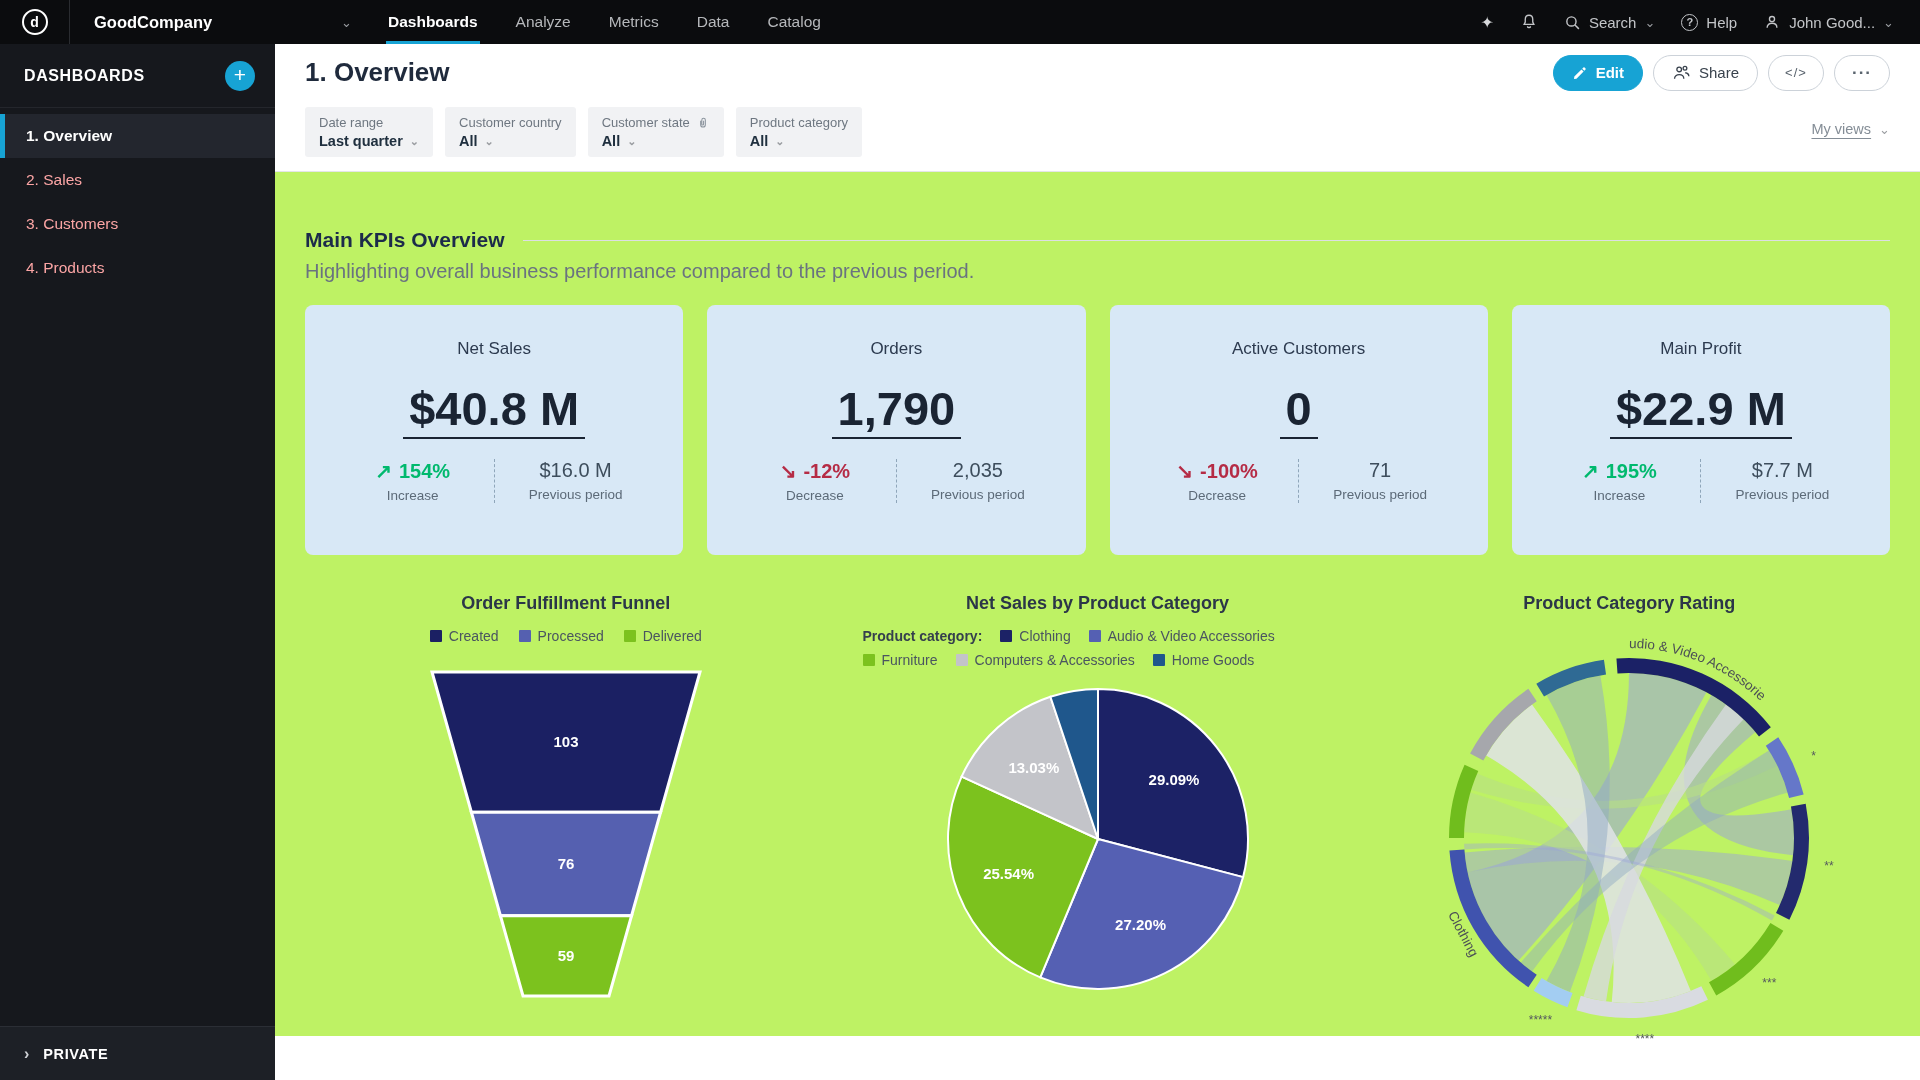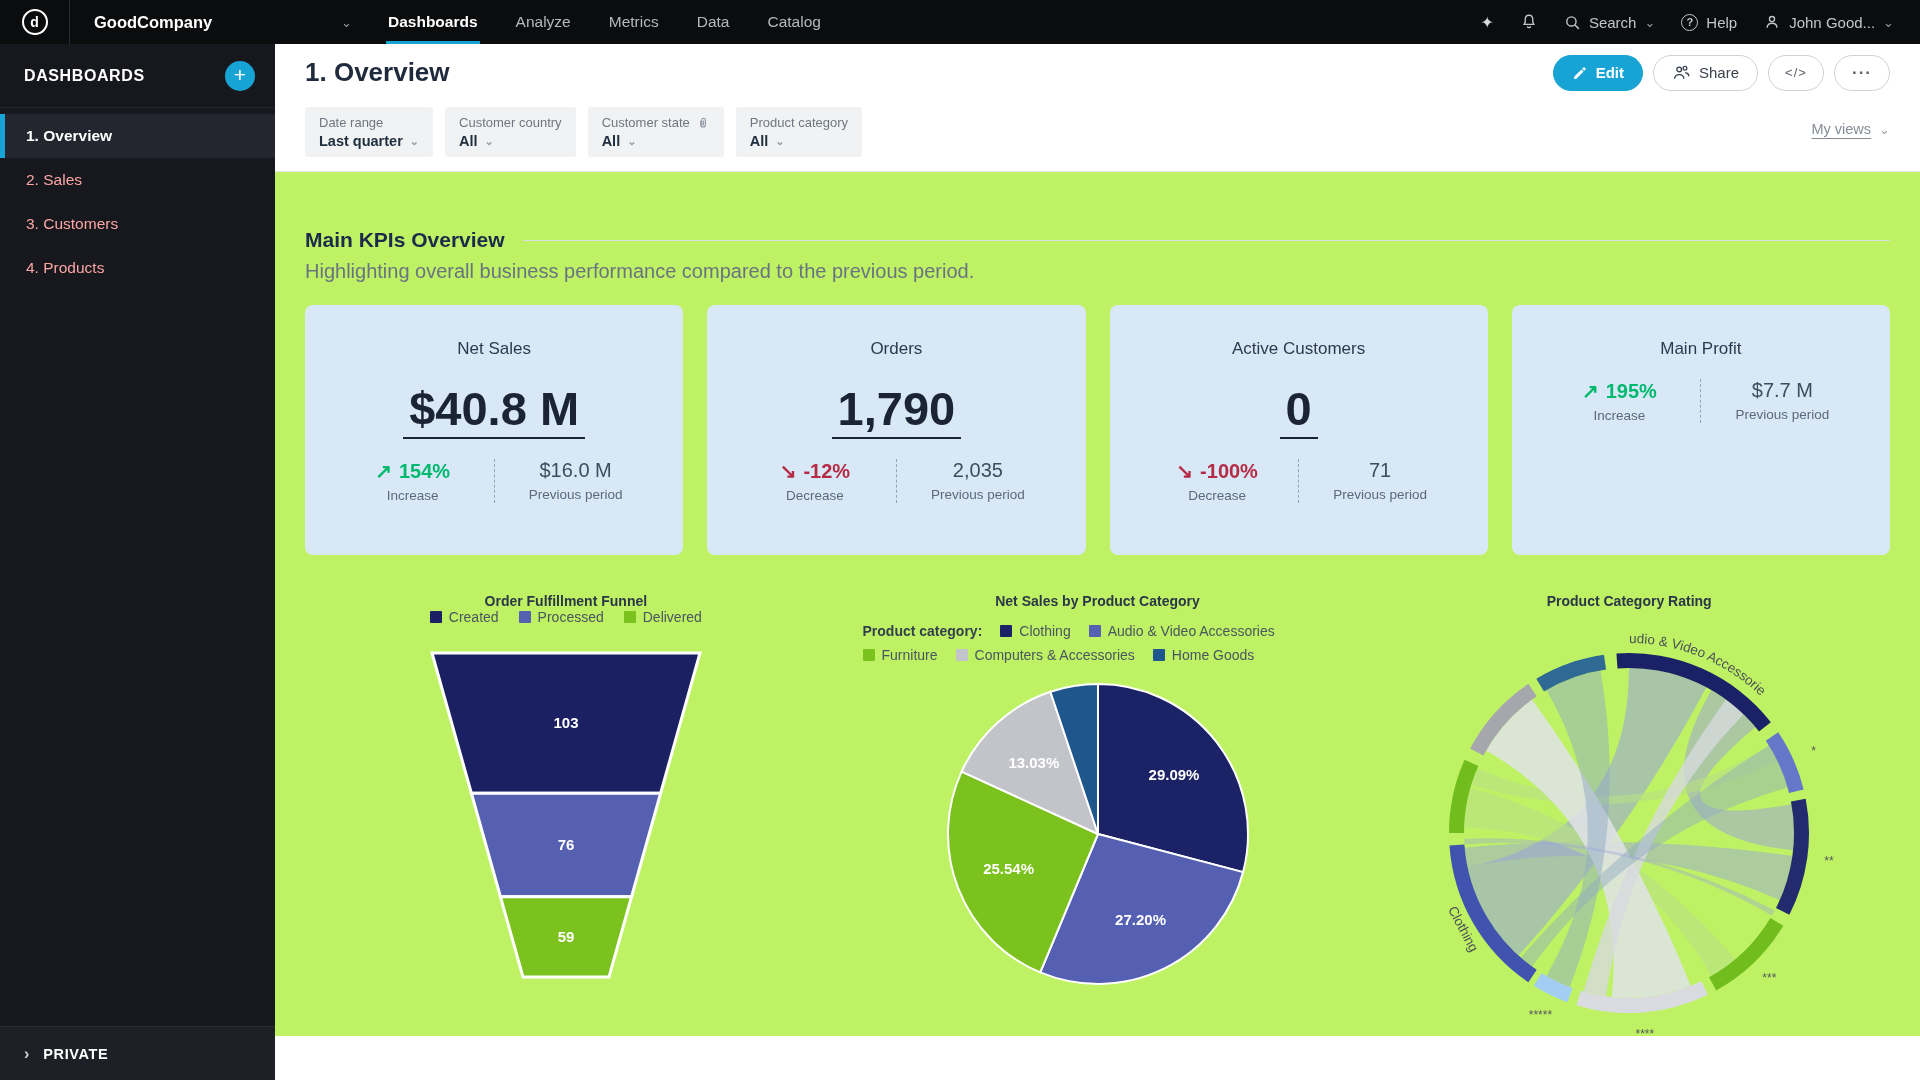--- a/index.html
+++ b/index.html
@@ -88,22 +88,22 @@
   .kpi-col{display:flex;flex-direction:column;align-items:center;min-width:110px;}
   .kpi-delta{font-size:20px;font-weight:700;display:flex;align-items:center;gap:7px;}
   .kpi-delta.up{color:var(--pos);}
   .kpi-delta.down{color:var(--neg);}
   .kpi-sub{margin-top:5px;font-size:13.5px;color:#5c6a78;}
   .kpi-prev{font-size:20px;font-weight:400;color:#3d4d5c;}
   .kpi-div{border-left:1px dashed #8fa6ba;width:0;}
 
   .charts{display:flex;margin-top:38px;gap:10px;}
   .chart-block{flex:1;display:flex;flex-direction:column;align-items:center;}
-  .chart-title{font-size:14px;font-weight:700;color:#2b3648;}
-  .legend{display:flex;gap:20px;justify-content:center;flex-wrap:wrap;font-size:14px;color:#4a5560;}
+  .chart-title{font-size:18px;font-weight:700;color:#2b3648;}
+  .legend{margin-top:14px;display:flex;gap:20px;justify-content:center;flex-wrap:wrap;font-size:14px;color:#4a5560;}
   .legend-item{display:flex;align-items:center;gap:7px;}
   .sw{width:12px;height:12px;display:inline-block;border-radius:1px;}
   .pie-legend{margin-top:14px;max-width:470px;font-size:14px;color:#4a5560;
     display:flex;flex-wrap:wrap;column-gap:18px;row-gap:8px;justify-content:flex-start;}
   .pie-legend .lg-title{font-weight:700;color:#35404d;}
   svg text{font-family:"Liberation Sans",sans-serif;}
   .funnel-svg{margin-top:24px;}
   .pie-svg{margin-top:16px;}
   .chord-svg{margin-top:6px;}
 </style>
@@ -303,20 +303,21 @@
           </div>
           <div class="kpi-div"></div>
           <div class="kpi-col">
             <div class="kpi-prev">71</div>
             <div class="kpi-sub">Previous period</div>
           </div>
         </div>
       </div>
       <div class="kpi-card">
         <div class="kpi-title">Main Profit</div>
+        <div class="kpi-value">$22.9 M</div>
         <div class="kpi-stats">
           <div class="kpi-col">
             <div class="kpi-delta up">
                 <span>↗</span>
                 <span>195%</span>
               </div>
             <div class="kpi-sub">Increase</div>
           </div>
           <div class="kpi-div"></div>
           <div class="kpi-col">

